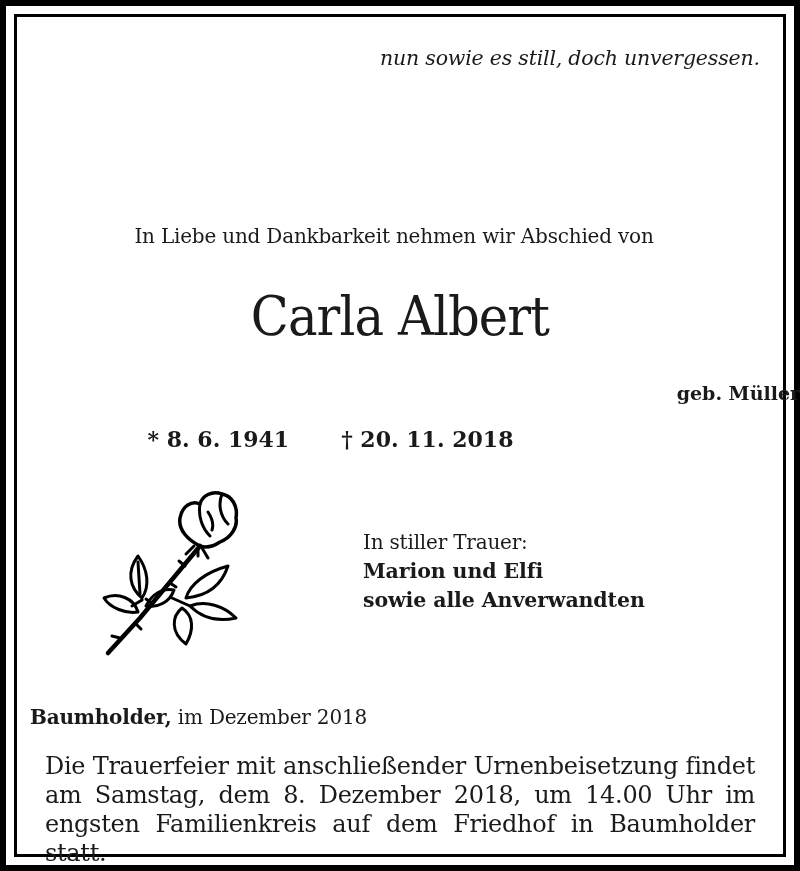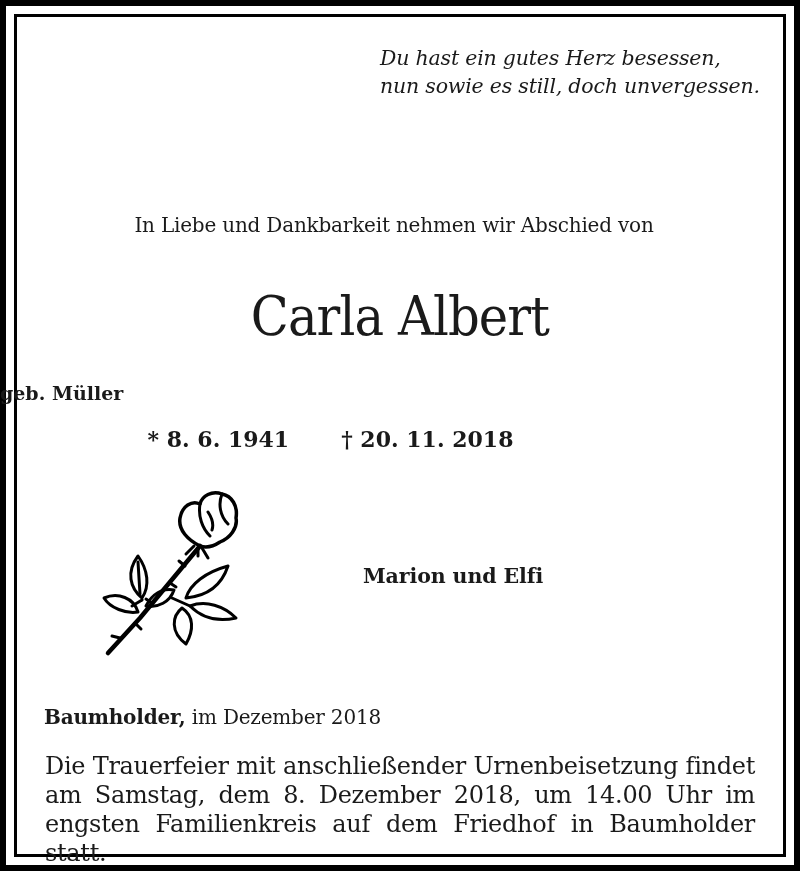--- a/index.html
+++ b/index.html
@@ -1,43 +1,42 @@
 <!DOCTYPE html>
 <html><head>
   <meta charset="utf-8">
   <style>
     html, body { margin: 0; padding: 0; background: #fff; }
     body { width: 800px; height: 871px; position: relative; overflow: hidden; font-family: "DejaVu Serif", "Liberation Serif", serif; color: #1a1a1a; }
     .frame-outer { position: absolute; left: 0; top: 0; width: 800px; height: 871px; box-sizing: border-box; border: 6px solid #000; background: #fff; }
     .frame-gap { position: absolute; left: 6px; top: 6px; right: 6px; bottom: 6px; border: 2px solid #fff; box-sizing: border-box; }
     .frame-inner { position: absolute; left: 8px; top: 8px; right: 8px; bottom: 8px; border: 3px solid #000; box-sizing: border-box; background: #fff; }
     .poem { position: absolute; left: 380px; top: 45px; font-style: italic; font-size: 20.5px; line-height: 27.5px; letter-spacing: -0.2px; white-space: nowrap; }
-    .intro { position: absolute; left: 0; width: 788px; top: 213px; text-align: center; font-size: 20px; letter-spacing: -0.2px; white-space: nowrap; }
+    .intro { position: absolute; left: 0; width: 788px; top: 224px; text-align: center; font-size: 20px; letter-spacing: -0.2px; white-space: nowrap; }
     .name { position: absolute; left: 0; width: 800px; top: 285px; text-align: center; font-size: 54px; line-height: 64px; letter-spacing: -1px; white-space: nowrap; transform: scaleX(0.92); transform-origin: center; }
-    .maiden { position: absolute; left: 0; width: 800px; top: 382px; text-align: left; font-size: 19px; font-weight: bold; white-space: nowrap; }
+    .maiden { position: absolute; left: 0; width: 800px; top: 382px; text-align: right; font-size: 19px; font-weight: bold; white-space: nowrap; }
     .dates { position: absolute; left: 0; width: 661px; top: 426px; text-align: center; font-size: 22px; font-weight: bold; white-space: nowrap; }
     .dates .gap { display: inline-block; width: 52px; }
     .rose { position: absolute; left: 90px; top: 488px; width: 160px; height: 175px; }
     .mourners { position: absolute; left: 363px; top: 527px; white-space: nowrap; }
     .mourners .label { font-size: 20px; line-height: 30px; letter-spacing: -0.2px; }
-    .mourners .names { font-size: 20.5px; font-weight: bold; line-height: 29px; letter-spacing: -0.1px; margin-top: 35px; }
-    .place { position: absolute; left: 44px; top: 705px; font-size: 20px; white-space: nowrap; letter-spacing: -0.2px; }
+    .mourners .names { font-size: 20.5px; font-weight: bold; line-height: 29px; letter-spacing: -0.1px; }
+    .place { position: absolute; left: 30px; top: 705px; font-size: 20px; white-space: nowrap; letter-spacing: -0.2px; }
     .place b { font-weight: bold; }
     .ceremony { position: absolute; left: 45px; top: 752px; width: 710px; font-size: 24px; line-height: 29px; text-align: justify; text-align-last: left; letter-spacing: -0.3px; }
   </style>
 </head>
 <body>
 
 <div class="frame-outer">
   <div class="frame-gap"></div>
   <div class="frame-inner"></div>
 </div>
 
 <div class="poem">
-  <div>Du hast ein gutes Herz besessen,</div>
   <div>nun sowie es still, doch unvergessen.</div>
 </div>
 
 <div class="intro">In Liebe und Dankbarkeit nehmen wir Abschied von</div>
 
 <div class="name">Carla Albert</div>
 
 <div class="maiden">geb. Müller</div>
 
 <div class="dates">
@@ -67,20 +66,22 @@
     <path d="M96 110 C100 96 116 84 138 78 C132 96 118 108 96 110 Z"></path>
 
     <path d="M100 118 C116 112 134 118 146 130 C128 134 112 130 100 118 Z"></path>
 
     <path d="M92 120 C82 128 80 144 96 156 C104 142 104 128 92 120 Z"></path>
     <path d="M82 110 L100 118"></path>
   </svg>
 </div>
 
 <div class="mourners">
+  <div class="label">In stiller Trauer:</div>
   <div class="names">Marion und Elfi</div>
+  <div class="names">sowie alle Anverwandten</div>
 </div>
 
 <div class="place">
   <b>Baumholder,</b> <span>im Dezember 2018</span>
 </div>
 
 <div class="ceremony">Die Trauerfeier mit anschließender Urnenbeisetzung findet am Samstag, dem 8. Dezember 2018, um 14.00 Uhr im engsten Familienkreis auf dem Friedhof in Baumholder statt.</div>
 
 </body></html>

